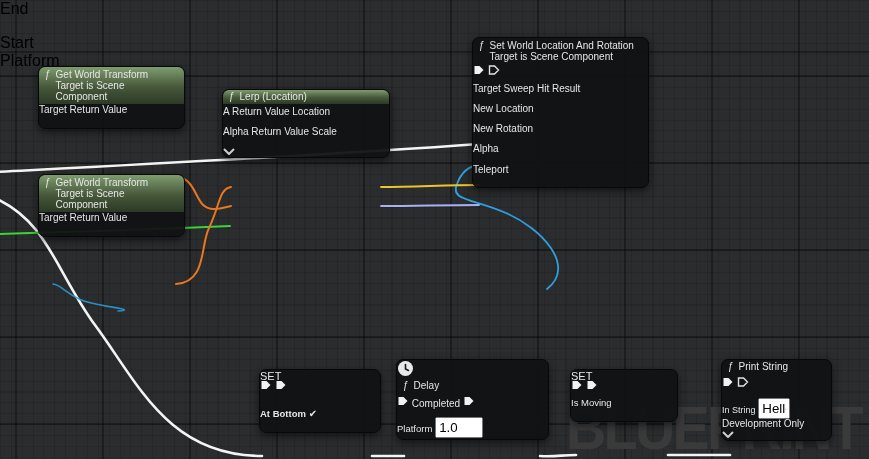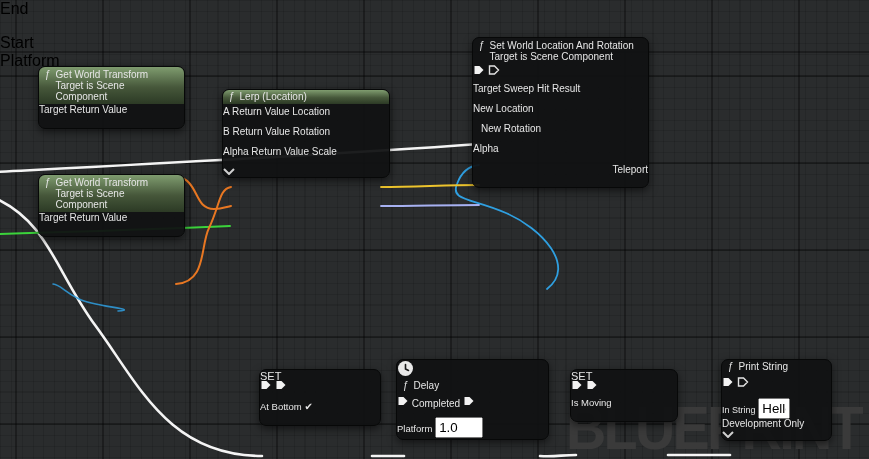--- a/index.html
+++ b/index.html
@@ -135,26 +135,20 @@
       <span class="fnicon">ƒ</span>
       <span class="ntitle">Lerp (Location)</span>
     </div>
     <div class="prow" style="height:20px;margin-top:2px;">
       <span class="pgrp"><span class="pin filled c-xform"></span>
         <span class="plabel">A</span></span>
       <span class="pgrp"><span class="plabel">Return Value Location</span>
         <span class="pin filled c-vec"></span></span>
     </div>
     <div class="prow" style="height:20px;">
-      <span class="pgrp"><span class="pin filled c-xform"></span>
-        <span class="plabel">B</span></span>
-      <span class="pgrp"><span class="plabel">Return Value Rotation</span>
-        <span class="pin filled c-rot"></span></span>
-    </div>
-    <div class="prow" style="height:20px;">
       <span class="pgrp"><span class="pin filled c-float"></span>
         <span class="plabel">Alpha</span></span>
       <span class="pgrp"><span class="plabel">Return Value Scale</span>
         <span class="pin hollow c-vec"></span></span>
     </div>
     <div class="chev">
       <svg width="12" height="7" viewBox="0 0 12 7">
           <polyline points="1,1 6,6 11,1" fill="none" stroke="#cfcfcf" stroke-width="2"></polyline>
         </svg>
     </div>
@@ -182,30 +176,30 @@
     <div class="prow" style="height:20px;">
       <span class="pgrp"><span class="pin filled c-obj"></span>
         <span class="plabel">Target</span></span>
       <span class="pgrp"><span class="plabel">Sweep Hit Result</span>
         <span class="pin hollow c-obj"></span></span>
     </div>
     <div class="prow" style="height:20px;">
       <span class="pgrp"><span class="pin filled c-vec"></span>
         <span class="plabel">New Location</span></span>
     </div>
-    <div class="prow" style="height:20px;padding-left:8px;">
+    <div class="prow" style="height:20px;">
       <span class="pgrp"><span class="pin filled c-rot"></span>
         <span class="plabel">New Rotation</span></span>
     </div>
     <div class="prow" style="height:21px;">
       <span class="pgrp"><span class="pin hollow c-bool"></span>
         <span class="plabel">Alpha</span>
         <span class="cb"></span></span>
     </div>
-    <div class="prow" style="height:23px;padding-bottom:3px;text-align:right;">
+    <div class="prow" style="height:23px;padding-bottom:3px;">
       <span class="pgrp"><span class="pin hollow c-bool"></span>
         <span class="plabel">Teleport</span>
         <span class="cb"></span></span>
     </div>
   </div>
 
   
   <div class="pill" style="left:472px;top:208px;width:89px;">
     <span>Platform</span>
     <span class="pin filled c-obj" style="width:10px;height:10px;"></span>
@@ -219,21 +213,21 @@
     <div class="prow" style="height:14px;margin-top:-4px;">
       <span class="epin">
         <svg width="12" height="12" viewBox="0 0 12 12">
             <path d="M1.5 2 L6.5 2 L10.5 6 L6.5 10 L1.5 10 Z" fill="#f2f2f2"></path>
           </svg></span>
       <span class="epin">
         <svg width="12" height="12" viewBox="0 0 12 12">
             <path d="M1.5 2 L6.5 2 L10.5 6 L6.5 10 L1.5 10 Z" fill="#f2f2f2"></path>
           </svg></span>
     </div>
-    <div class="prow" style="height:24px;margin-top:8px;padding-bottom:4px;">
+    <div class="prow" style="height:24px;margin-top:15px;padding-bottom:4px;font-weight:bold;">
       <span class="pgrp"><span class="pin hollow c-bool"></span>
         <span class="plabel" style="font-size:9.5px;">At Bottom</span>
         <span class="cb">✔</span></span>
       <span class="pin hollow c-bool"></span>
     </div>
   </div>
 
   
   <div class="node" style="left:396px;top:359px;width:153px;">
     <div class="clockbadge">

